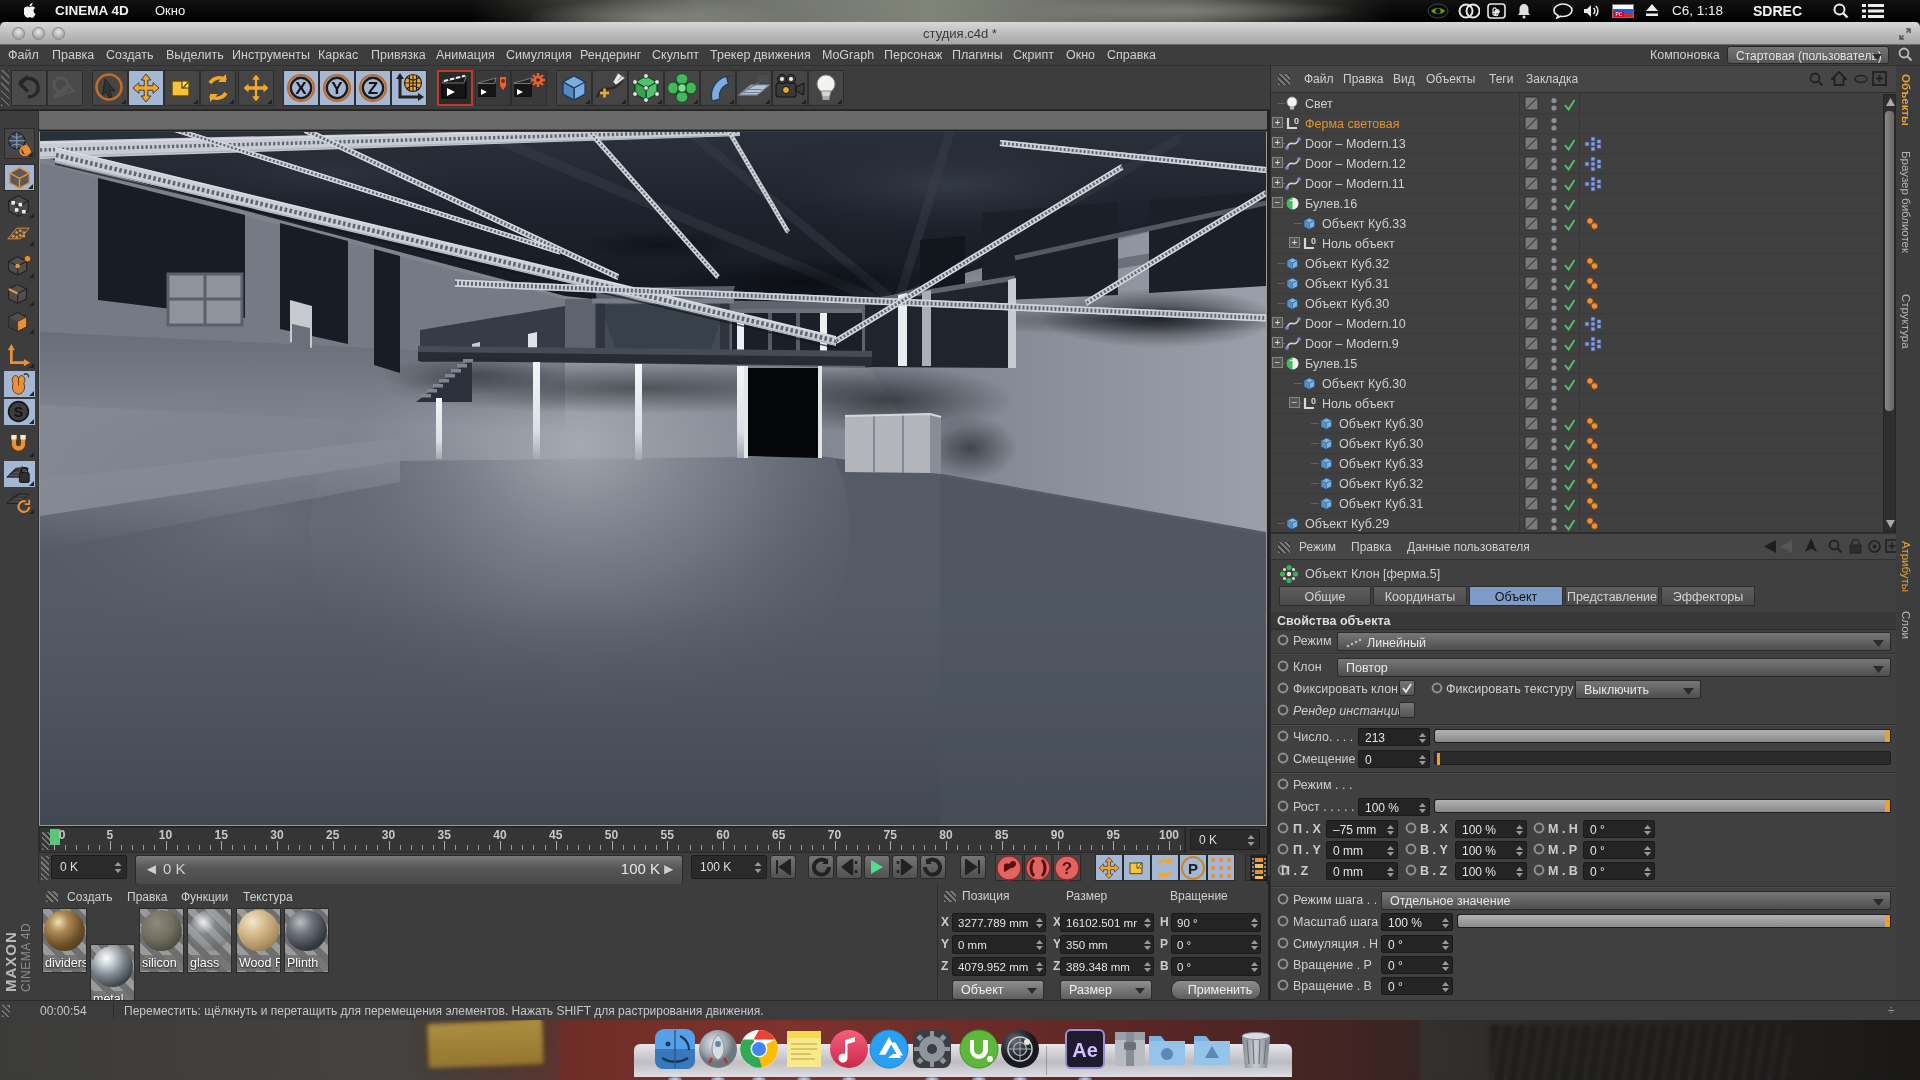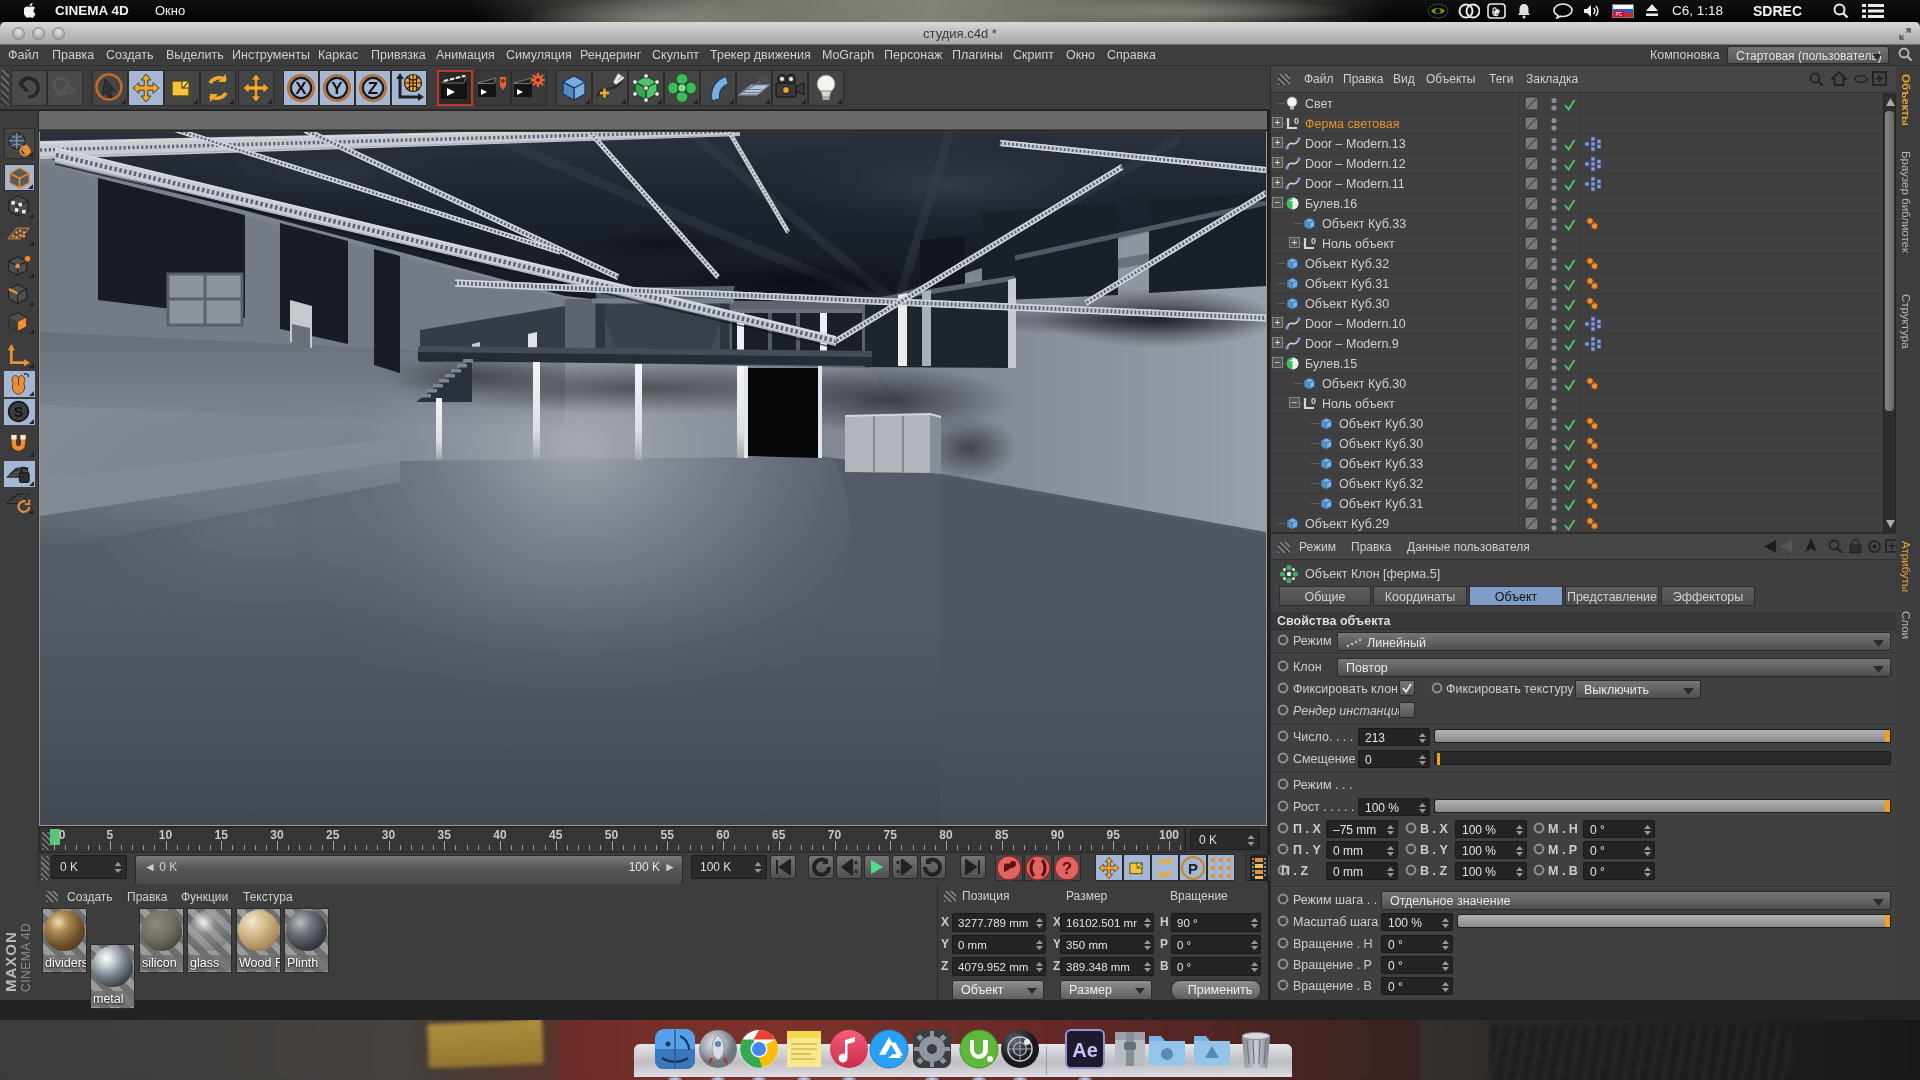--- a/index.html
+++ b/index.html
@@ -841,21 +841,21 @@
           <path d="M4 0l3.5 4h-7z" fill="#999"></path>
           <path d="M4 11l3.5-4h-7z" fill="#999"></path>
         </svg></div>
 </div>
 <div class="abs" id="transport">
  <div class="abs" style="left:2px;top:3px;width:8px;height:24px;background:repeating-linear-gradient(45deg,#777 0 1.5px,#3d3d3d 1.5px 4px);"></div>
  <div class="abs" style="left:12px;top:2px;width:76px;height:24px;background:#2a2a2a;border:1px solid #1c1c1c;border-radius:2px;color:#ddd;font-size:12px;padding:4px 0 0 8px;">0 K<svg class="abs" style="right:4px;top:6px" width="8" height="11">
           <path d="M4 0l3.5 4h-7z" fill="#999"></path>
           <path d="M4 11l3.5-4h-7z" fill="#999"></path>
         </svg></div>
- <div class="abs" style="left:96px;top:2px;width:548px;height:30px;background:linear-gradient(#7a7a7a,#565656 45%,#4a4a4a);border:1px solid #2a2a2a;border-radius:3px;color:#e6e6e6;font-size:12px;">
+ <div class="abs" style="left:96px;top:2px;width:548px;height:30px;background:linear-gradient(#7a7a7a,#565656 45%,#4a4a4a);border:1px solid #2a2a2a;border-radius:3px;color:#e6e6e6;font-size:15px;">
    <span class="abs" style="left:8px;top:4px;color:#cfcfcf;">◄ 0 K</span>
         <span class="abs" style="right:22px;top:4px;">100 K</span>
         <span class="abs" style="right:6px;top:4px;color:#cfcfcf;">►</span>
       </div>
  <div class="abs" style="left:652px;top:2px;width:76px;height:24px;background:#2a2a2a;border:1px solid #1c1c1c;border-radius:2px;color:#ddd;font-size:12px;padding:4px 0 0 8px;">100 K<svg class="abs" style="right:4px;top:6px" width="8" height="11">
           <path d="M4 0l3.5 4h-7z" fill="#999"></path>
           <path d="M4 11l3.5-4h-7z" fill="#999"></path>
         </svg></div>
  <div class="trb" style="left:731px;">
         <svg width="18" height="16" viewBox="0 0 18 16">
@@ -1073,20 +1073,27 @@
           </svg></div>
       </div>
  <div class="cdrop" style="left:14px;top:96px;width:92px;">Объект<svg class="abs" style="right:6px;top:7px" width="10" height="6">
           <path d="M0 0h10L5 6z" fill="#2b2b2b"></path>
         </svg></div>
  <div class="cdrop" style="left:122px;top:96px;width:92px;">Размер<svg class="abs" style="right:6px;top:7px" width="10" height="6">
           <path d="M0 0h10L5 6z" fill="#2b2b2b"></path>
         </svg></div>
  <div class="cdrop" style="left:233px;top:96px;width:90px;text-align:center;border-radius:9px;">Применить</div>
 </div>
+<div class="abs" id="statusbar">
+ <div class="abs" style="left:2px;top:4px;width:8px;height:12px;background:repeating-linear-gradient(45deg,#777 0 1.5px,#3c3c3c 1.5px 4px);"></div>
+ <div class="abs" style="left:40px;top:3px;">00:00:54</div>
+ <div class="abs" style="left:113px;top:2px;width:1px;height:16px;background:#2a2a2a;"></div>
+ <div class="abs" style="left:124px;top:3px;">Переместить: щёлкнуть и перетащить для перемещения элементов. Нажать SHIFT для растрирования движения.</div>
+ <div class="abs" style="left:1888px;top:3px;color:#999;">÷</div>
+</div>
 <div class="abs" id="objman">
  <div class="omhead">
   <div class="hatch" style="left:7px;top:8px;"></div>
   <div class="mitem om" style="left:33px;top:6px;">Файл</div>
   <div class="mitem om" style="left:72px;top:6px;">Правка</div>
   <div class="mitem om" style="left:122px;top:6px;">Вид</div>
   <div class="mitem om" style="left:155px;top:6px;">Объекты</div>
   <div class="mitem om" style="left:218px;top:6px;">Теги</div>
   <div class="mitem om" style="left:255px;top:6px;">Закладка</div>
   <svg class="abs" style="left:538px;top:6px" width="15" height="15">
@@ -1892,21 +1899,21 @@
           <path d="M3.5 0L7 4H0z" fill="#999"></path>
           <path d="M3.5 10L7 6H0z" fill="#999"></path>
         </svg></div>
       <div style="position:absolute;left:186px;top:380px;width:434px;height:14px;background:#2a2a2a;border:1px solid #1e1e1e;border-radius:2px;">
         <div style="position:absolute;left:0;top:0;width:100%;height:100%;background:linear-gradient(#b2b2b2,#8a8a8a);border-radius:2px;"></div>
         <div style="position:absolute;right:0;top:0;width:5px;height:100%;background:#f0a020;"></div>
       </div>
       <svg style="position:absolute;left:6px;top:403px;" width="12" height="12">
         <circle cx="6" cy="6" r="4.4" fill="none" stroke="#909090" stroke-width="2"></circle>
       </svg>
-      <div style="position:absolute;left:22px;top:403px;color:#cdcdcd;font-size:12.5px;font-weight:normal;white-space:nowrap;">Вращение . H</div>
+      <div style="position:absolute;left:22px;top:403px;color:#cdcdcd;font-size:12.5px;font-weight:normal;white-space:nowrap;">Симуляция . H</div>
       <div class="af" style="left:110px;top:401px;width:72px;">0 °<svg style="position:absolute;right:3px;top:4px" width="7" height="10">
           <path d="M3.5 0L7 4H0z" fill="#999"></path>
           <path d="M3.5 10L7 6H0z" fill="#999"></path>
         </svg></div>
       <svg style="position:absolute;left:6px;top:424px;" width="12" height="12">
         <circle cx="6" cy="6" r="4.4" fill="none" stroke="#909090" stroke-width="2"></circle>
       </svg>
       <div style="position:absolute;left:22px;top:424px;color:#cdcdcd;font-size:12.5px;font-weight:normal;white-space:nowrap;">Вращение . P</div>
       <div class="af" style="left:110px;top:422px;width:72px;">0 °<svg style="position:absolute;right:3px;top:4px" width="7" height="10">
           <path d="M3.5 0L7 4H0z" fill="#999"></path>

